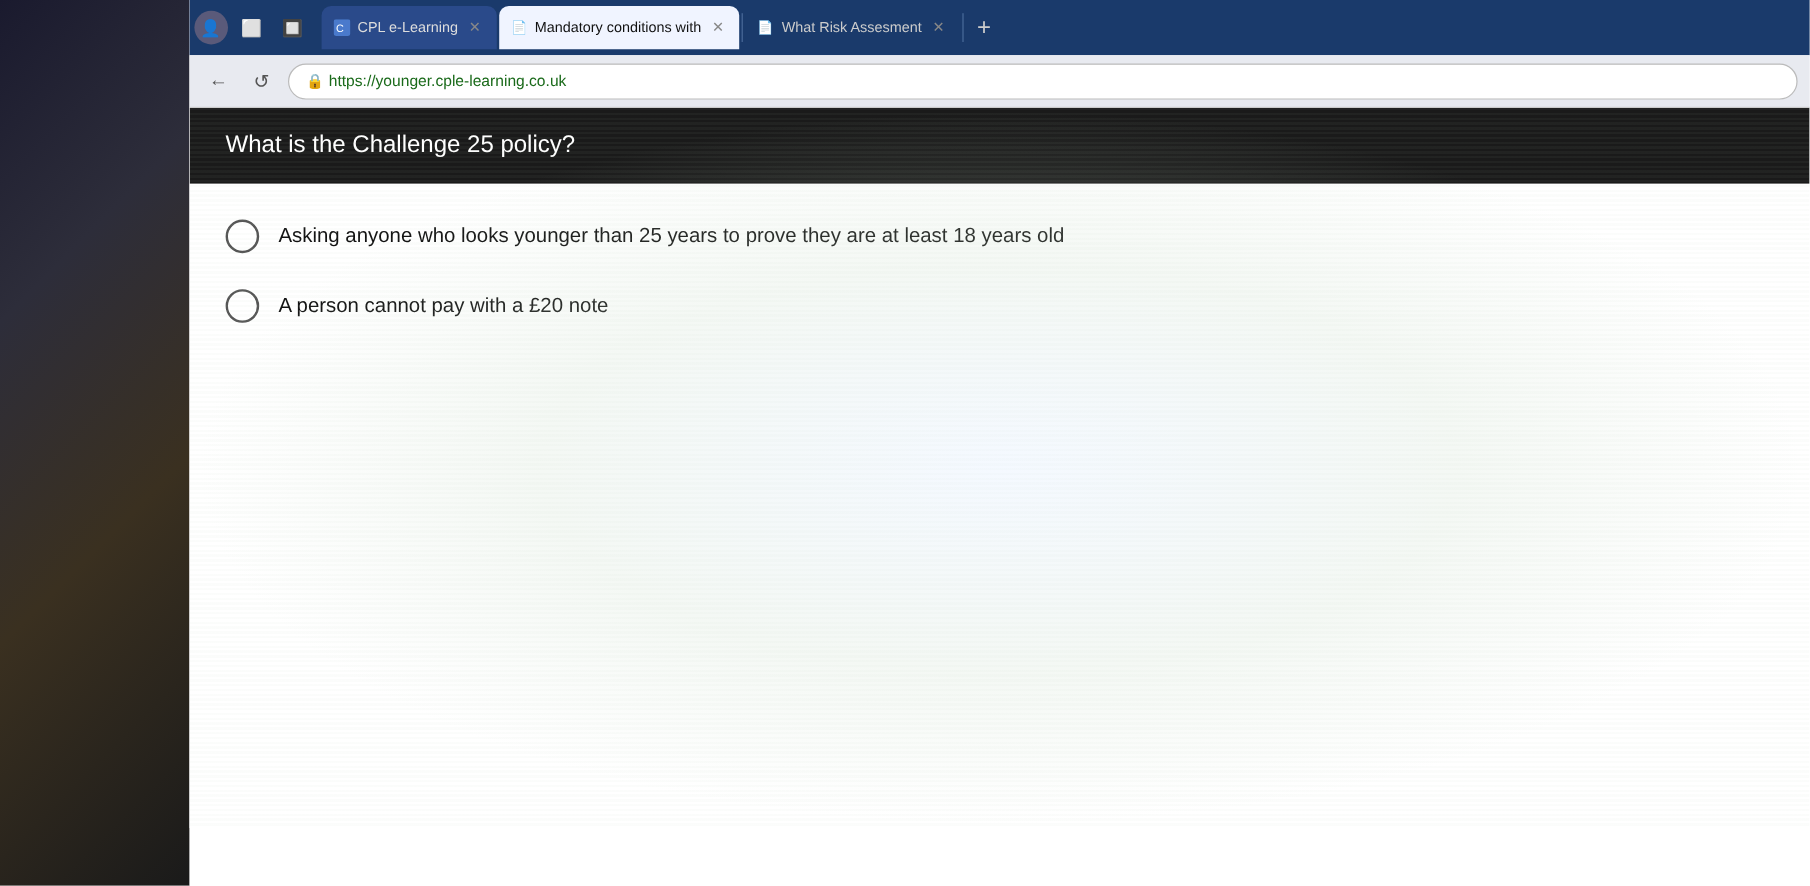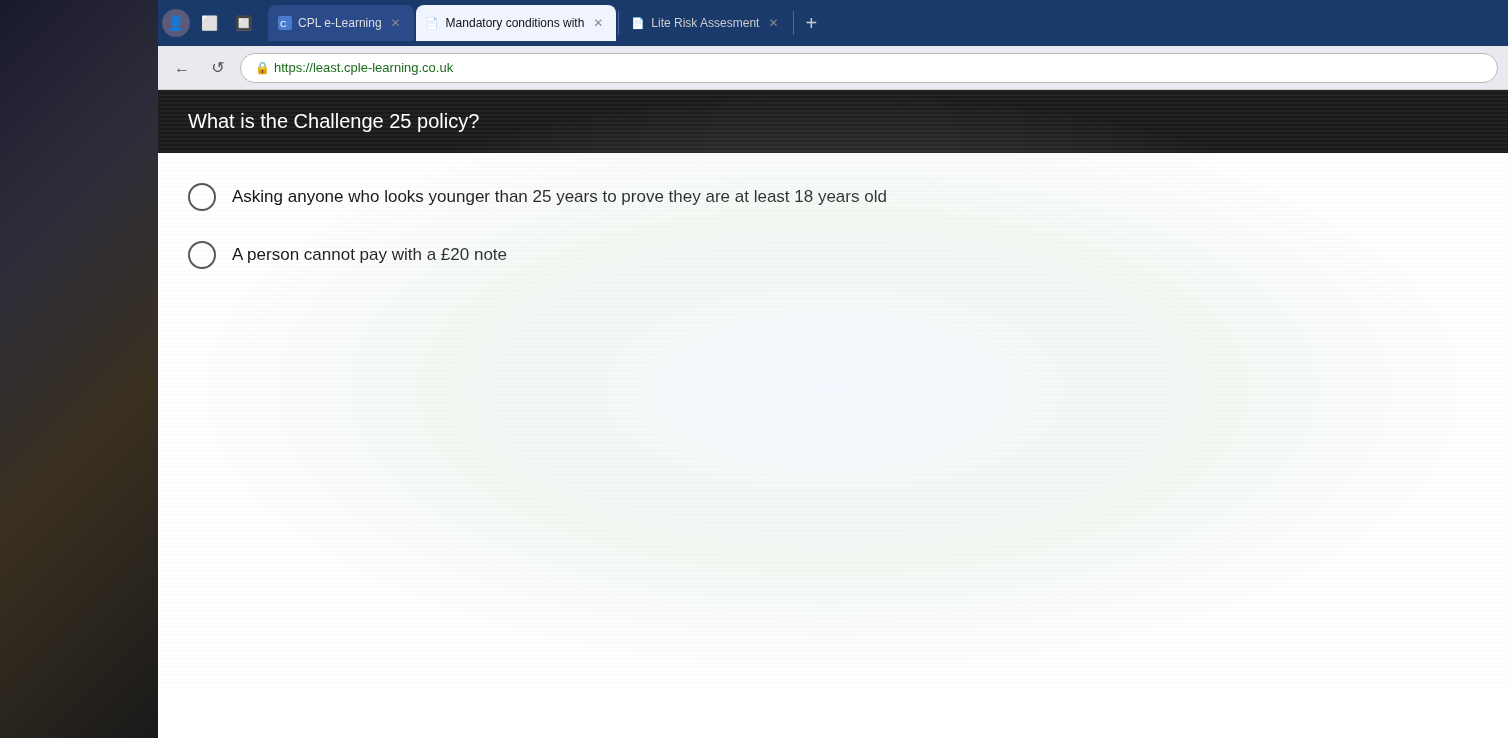--- a/index.html
+++ b/index.html
@@ -245,35 +245,35 @@
     <div class="tab active">
       <span class="tab-favicon">📄</span>
       <span>Mandatory conditions with</span>
       <span class="tab-close">✕</span>
     </div>
 
     <div class="tab-separator"></div>
 
     <div class="tab">
       <span class="tab-favicon">📄</span>
-      <span>Lite Risk Assesment</span>
+      <span>What Risk Assesment</span>
       <span class="tab-close">✕</span>
     </div>
 
     <div class="tab-separator"></div>
 
     <div class="tab-new">+</div>
   </div>
 
   <div class="address-bar">
     <div class="nav-btn">←</div>
     <div class="nav-btn">↺</div>
     <div class="address-input">
       <span class="lock-icon">🔒</span>
-      <span>https://least.cple-learning.co.uk</span>
+      <span>https://younger.cple-learning.co.uk</span>
     </div>
   </div>
 
   <div class="page-content">
 
     <div class="question-header">
       <span>What is the Challenge 25 policy?</span>
     </div>
 
     <div class="quiz-body">

